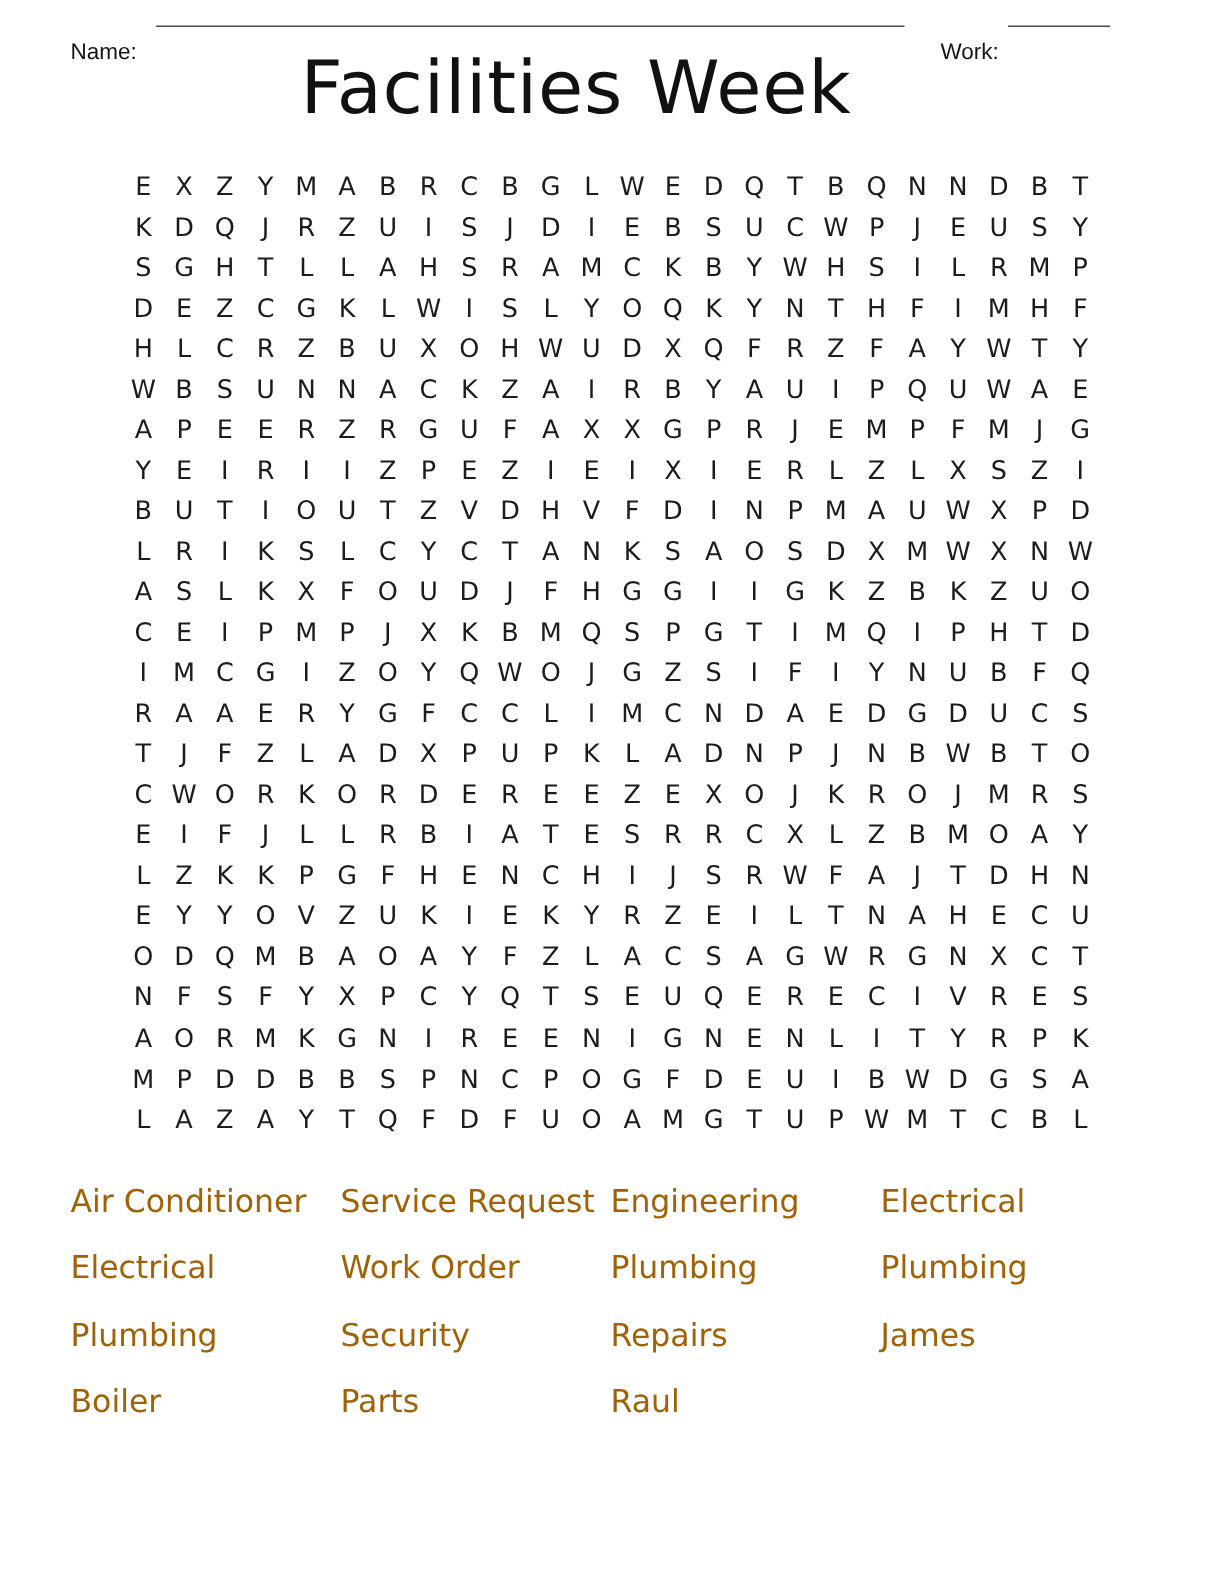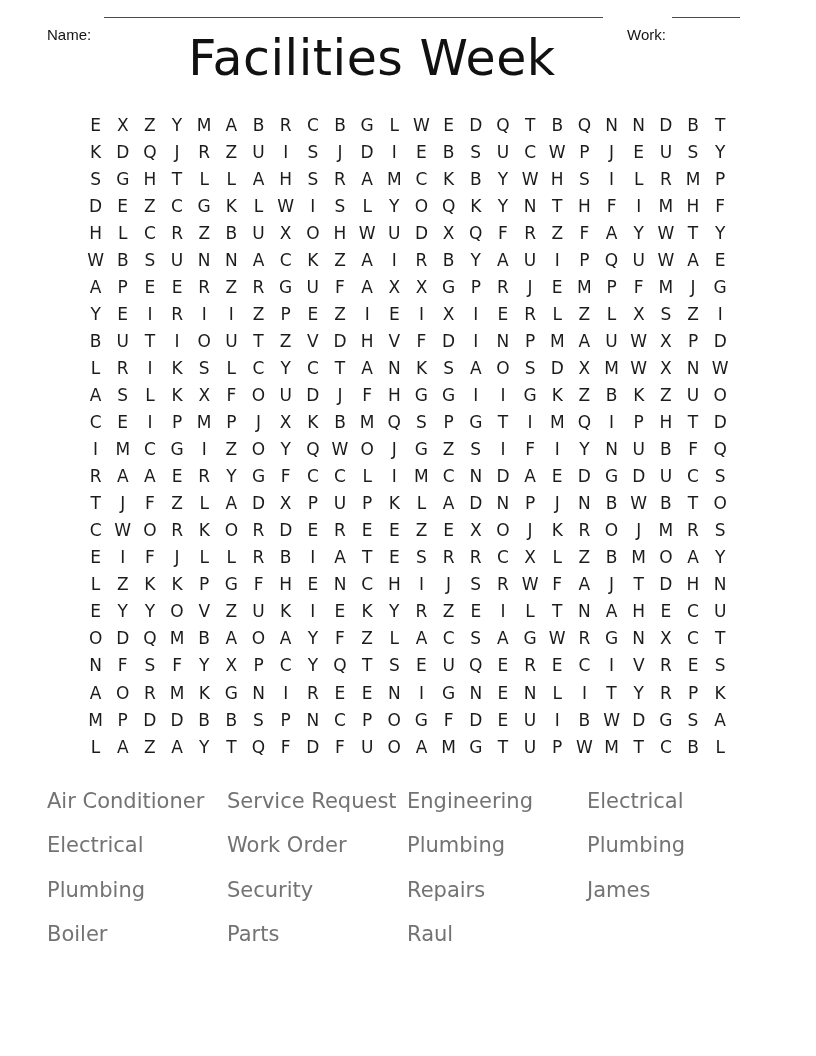--- a/index.html
+++ b/index.html
@@ -23,21 +23,21 @@
     top:0;
     height:17px;
     border-bottom:1.5px solid #4a4a4a;
   }
   #name-label { left:47px; }
   #name-line  { left:104px; width:499px; }
   #date-label { left:627px; }
   #date-line  { left:672px; width:68px; }
   #page-title {
     position:absolute;
-    top:30px; left:0;
+    top:30px; left:12px;
     width:744px;
     text-align:center;
     font-family:"DejaVu Sans", sans-serif;
     font-size:49px;
     font-weight:500;
     letter-spacing:0.5px;
     color:#111111;
   }
   #letter-grid {
     position:absolute;
@@ -61,21 +61,21 @@
     display:grid;
     grid-template-columns:180px 180px 180px 176px;
     grid-auto-rows:44.3px;
   }
   .word-item {
     display:flex;
     align-items:center;
     font-family:"DejaVu Sans", sans-serif;
     font-size:21px;
     font-weight:400;
-    color:#737373;
+    color:#a16207;
     white-space:nowrap;
   }
 </style>
 </head>
 <body>
 
 <div class="header-label" id="name-label">Name:</div>
 <div class="write-line" id="name-line"></div>
 
 <div class="header-label" id="date-label">Work:</div>

